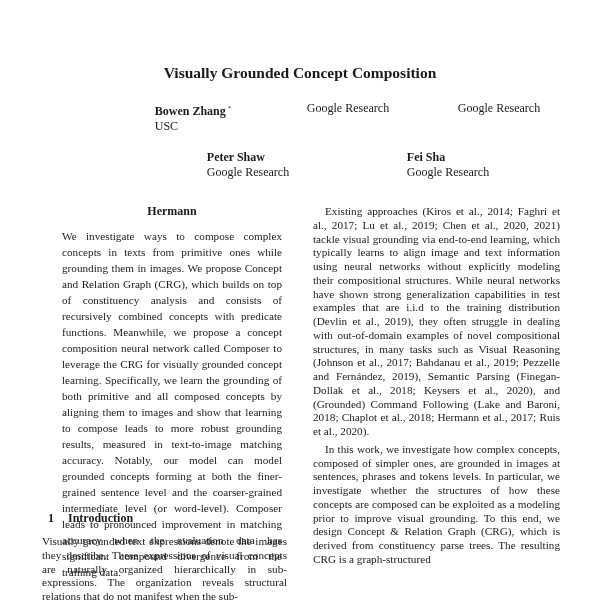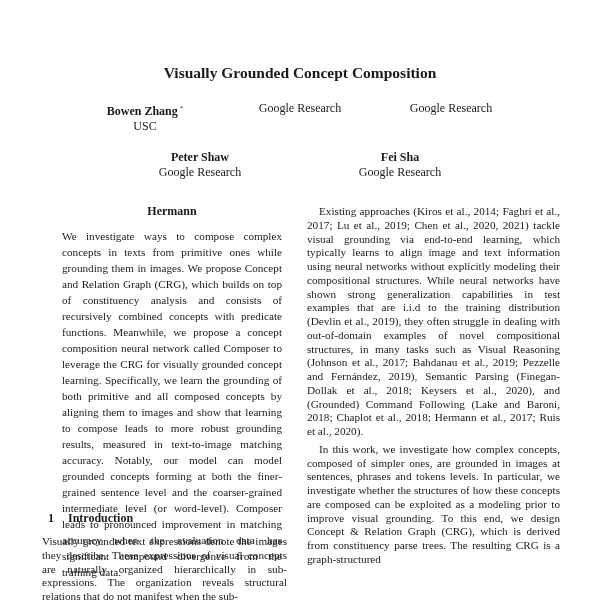--- a/index.html
+++ b/index.html
@@ -6,22 +6,22 @@
   body {
     width: 600px; height: 600px; overflow: hidden; position: relative;
     font-family: "Liberation Serif", "DejaVu Serif", serif;
     color: #1a1a1a;
   }
   .title {
     position: absolute; left: 0; right: 0; top: 64px;
     text-align: center; font-weight: bold; font-size: 15.5px;
   }
   .author {
-    position: absolute; text-align: center; font-size: 12px; line-height: 15px;
-    transform: translateX(-50%); white-space: nowrap;
+    position: absolute; text-align: left; font-size: 12px; line-height: 15px;
+    transform: translateX(-50%); white-space: nowrap; margin-left: 48px;
   }
   .author .name { font-weight: bold; }
   .author sup { font-size: 7px; font-weight: normal; vertical-align: 5px; margin-left: 2px; }
   .abs-heading {
     position: absolute; left: 58px; width: 228px; top: 204px;
     text-align: center; font-weight: bold; font-size: 12px;
   }
   .abstract {
     position: absolute; left: 62px; width: 220px; top: 228px;
     font-size: 11.2px; line-height: 16px; text-align: justify; text-align-last: left;
@@ -32,21 +32,21 @@
   .section-heading .num { display: inline-block; width: 20px; }
   .intro {
     position: absolute; left: 42px; width: 245px; top: 535px;
     font-size: 11.2px; line-height: 13.75px; text-align: justify; text-align-last: left;
   }
   .right {
     position: absolute; left: 307px; width: 253px; top: 205px;
     font-size: 11.2px; line-height: 13.75px; text-align: justify; text-align-last: left;
   }
   .right p { margin: 0 0 4px 0; }
-  .right p.indent { text-indent: 12px; }
+  .right p.indent { text-indent: 12px; margin-left: 6px; }
   p { margin: 0; }
 </style>
 </head>
 <body>
 
 <div class="title">Visually Grounded Concept Composition</div>
 
 <div class="author" style="left:145px; top:101px;">
   <div><span class="name">Bowen Zhang</span><sup>*</sup></div>
   <div>USC</div>

